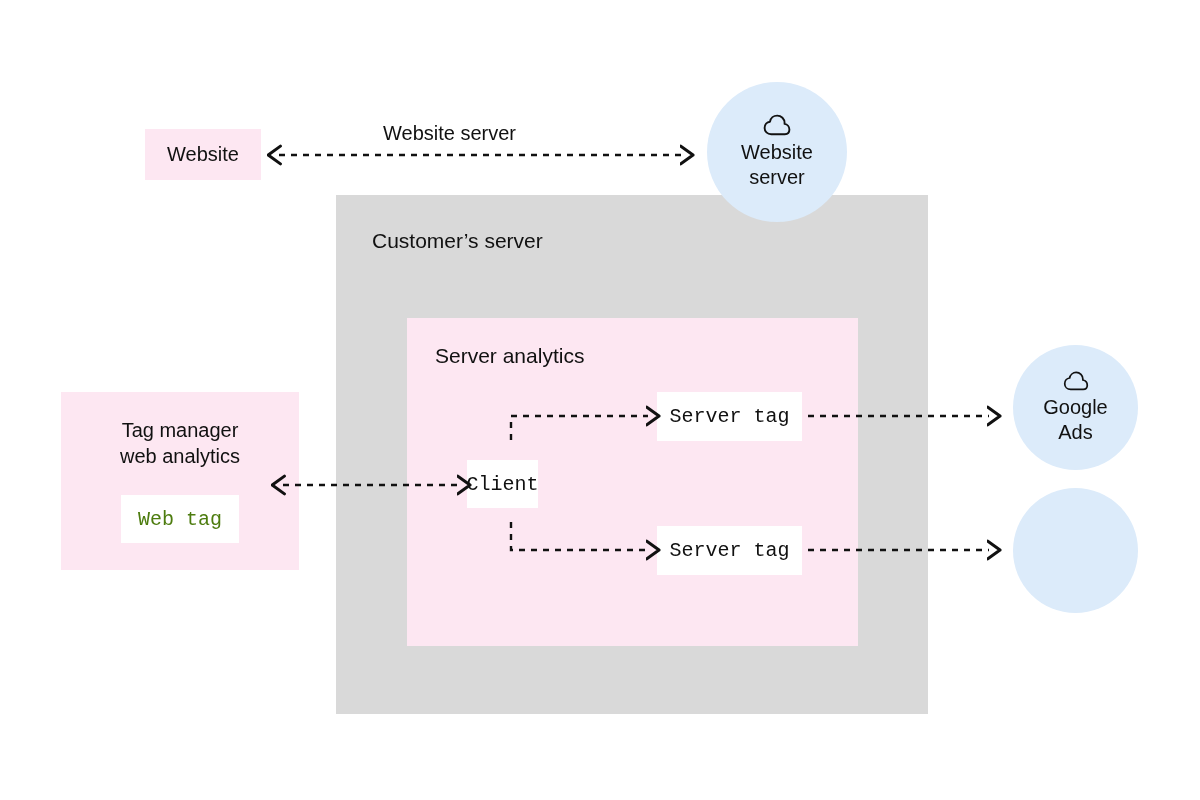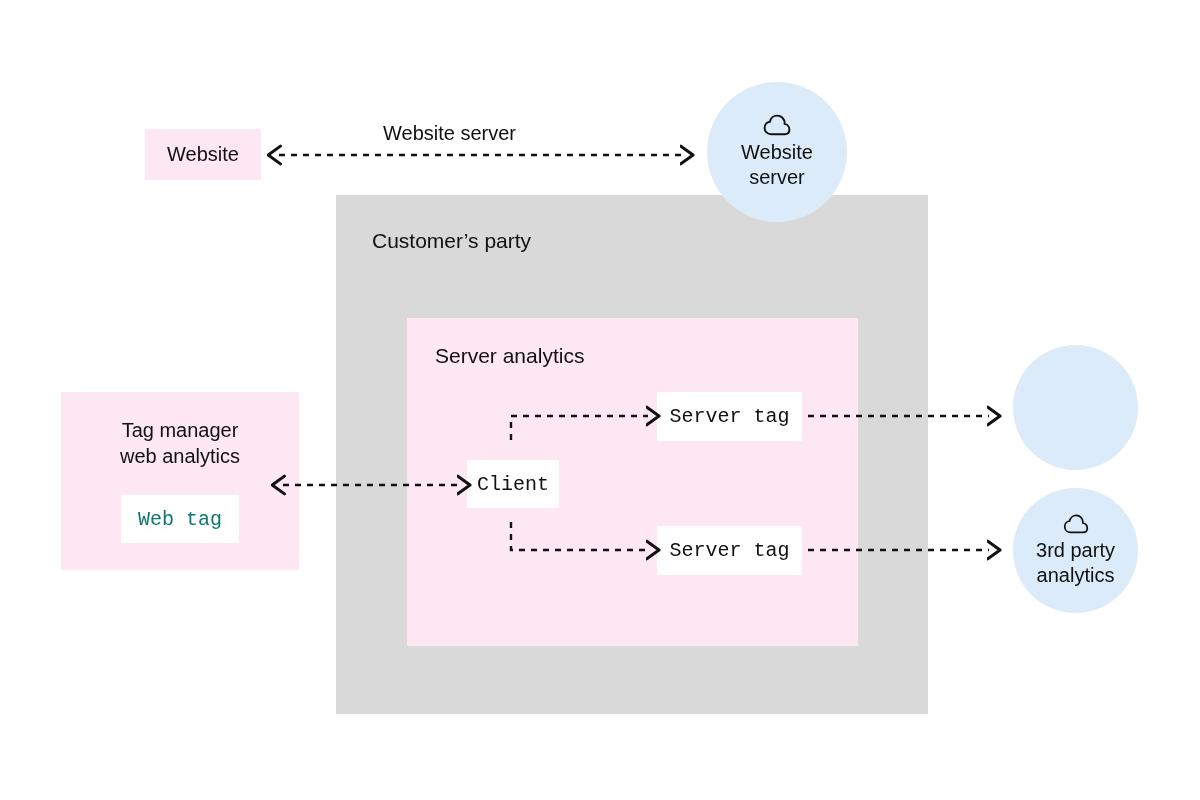--- a/index.html
+++ b/index.html
@@ -73,38 +73,38 @@
     overflow: visible;
     pointer-events: none;
   }
 </style>
 </head>
 <body>
 
 <div id="canvas">
 
   <div class="box gray-fill" style="left:336px; top:195px; width:592px; height:519px;"></div>
-  <div class="label title-label" style="left:372px; top:227px;">Customer’s party</div>
+  <div class="label title-label" style="left:372px; top:227px;">Customer’s server</div>
 
   <div class="box pink-fill" style="left:407px; top:318px; width:451px; height:328px;"></div>
   <div class="label title-label" style="left:435px; top:342px;">Server analytics</div>
 
   <div class="box pink-fill" style="left:61px; top:392px; width:238px; height:178px;"></div>
   <div class="label label-center" style="left:61px; top:412px; width:238px; height:62px;">Tag manager
 web analytics</div>
 
   <div class="box white-fill label-center" style="left:121px; top:495px; width:118px; height:48px;">
-    <span class="label-center" style="position:static; display:block; width:100%; font-size:20px; color:#0f766e;">Web tag</span>
+    <span class="label-center" style="position:static; display:block; width:100%; font-size:20px; color:#4d7c0f;">Web tag</span>
   </div>
 
   <div class="box pink-fill label-center" style="left:145px; top:129px; width:116px; height:51px;">
     <span style="font-size:20px; color:#111;">Website</span>
   </div>
 
-  <div class="box white-fill label-center" style="left:467px; top:460px; width:92px; height:48px;">
+  <div class="box white-fill label-center" style="left:467px; top:460px; width:71px; height:48px;">
     <span style="font-size:20px; color:#111;">Client</span>
   </div>
 
   <div class="box white-fill label-center" style="left:657px; top:392px; width:145px; height:49px;">
     <span style="font-size:20px; color:#111;">Server tag</span>
   </div>
 
   <div class="box white-fill label-center" style="left:657px; top:526px; width:145px; height:49px;">
     <span style="font-size:20px; color:#111;">Server tag</span>
   </div>
@@ -112,29 +112,29 @@
   <div class="box blue-circle" style="left:707px; top:82px; width:140px; height:140px;"></div>
   <div class="circle-content" style="left:707px; top:82px; width:140px; height:140px;">
     <svg class="cloud-icon" width="28" height="22" viewBox="0 0 28 22" fill="none">
       <path d="M8.2 20.2 C4.3 20.2 1.6 17.4 1.6 13.9 C1.6 10.7 3.9 8.1 7.0 7.7 C7.6 4.2 10.6 1.6 14.2 1.6 C18.3 1.6 21.6 4.9 21.6 9.0 C21.6 9.3 21.58 9.6 21.55 9.9 C24.3 10.4 26.4 12.8 26.4 15.6 C26.4 18.1 24.9 20.2 21.9 20.2 Z" stroke="#111111" stroke-width="1.9" stroke-linejoin="round" fill="none"></path>
     </svg>
     <span style="white-space:pre-line;">Website
 server</span>
   </div>
 
   <div class="box blue-circle" style="left:1013px; top:345px; width:125px; height:125px;"></div>
-
-  <div class="box blue-circle" style="left:1013px; top:488px; width:125px; height:125px;"></div>
-  <div class="circle-content" style="left:1013px; top:488px; width:125px; height:125px;">
+  <div class="circle-content" style="left:1013px; top:345px; width:125px; height:125px;">
     <svg class="cloud-icon" width="26" height="20" viewBox="0 0 28 22" fill="none">
       <path d="M8.2 20.2 C4.3 20.2 1.6 17.4 1.6 13.9 C1.6 10.7 3.9 8.1 7.0 7.7 C7.6 4.2 10.6 1.6 14.2 1.6 C18.3 1.6 21.6 4.9 21.6 9.0 C21.6 9.3 21.58 9.6 21.55 9.9 C24.3 10.4 26.4 12.8 26.4 15.6 C26.4 18.1 24.9 20.2 21.9 20.2 Z" stroke="#111111" stroke-width="1.9" stroke-linejoin="round" fill="none"></path>
     </svg>
-    <span style="white-space:pre-line;">3rd party
-analytics</span>
+    <span style="white-space:pre-line;">Google
+Ads</span>
   </div>
+
+  <div class="box blue-circle" style="left:1013px; top:488px; width:125px; height:125px;"></div>
 
   <svg class="connector-svg">
     <defs>
       <marker id="arrow-end" markerWidth="9" markerHeight="9" refX="1" refY="4.5" orient="auto" markerUnits="strokeWidth">
         <path d="M0.5,0.8 L5.6,4.5 L0.5,8.2" fill="none" stroke="#111111" stroke-width="1.25" stroke-linecap="round" stroke-linejoin="round"></path>
       </marker>
       <marker id="arrow-start" markerWidth="9" markerHeight="9" refX="5" refY="4.5" orient="auto" markerUnits="strokeWidth">
         <path d="M5.6,0.8 L0.5,4.5 L5.6,8.2" fill="none" stroke="#111111" stroke-width="1.25" stroke-linecap="round" stroke-linejoin="round"></path>
       </marker>
     </defs>

